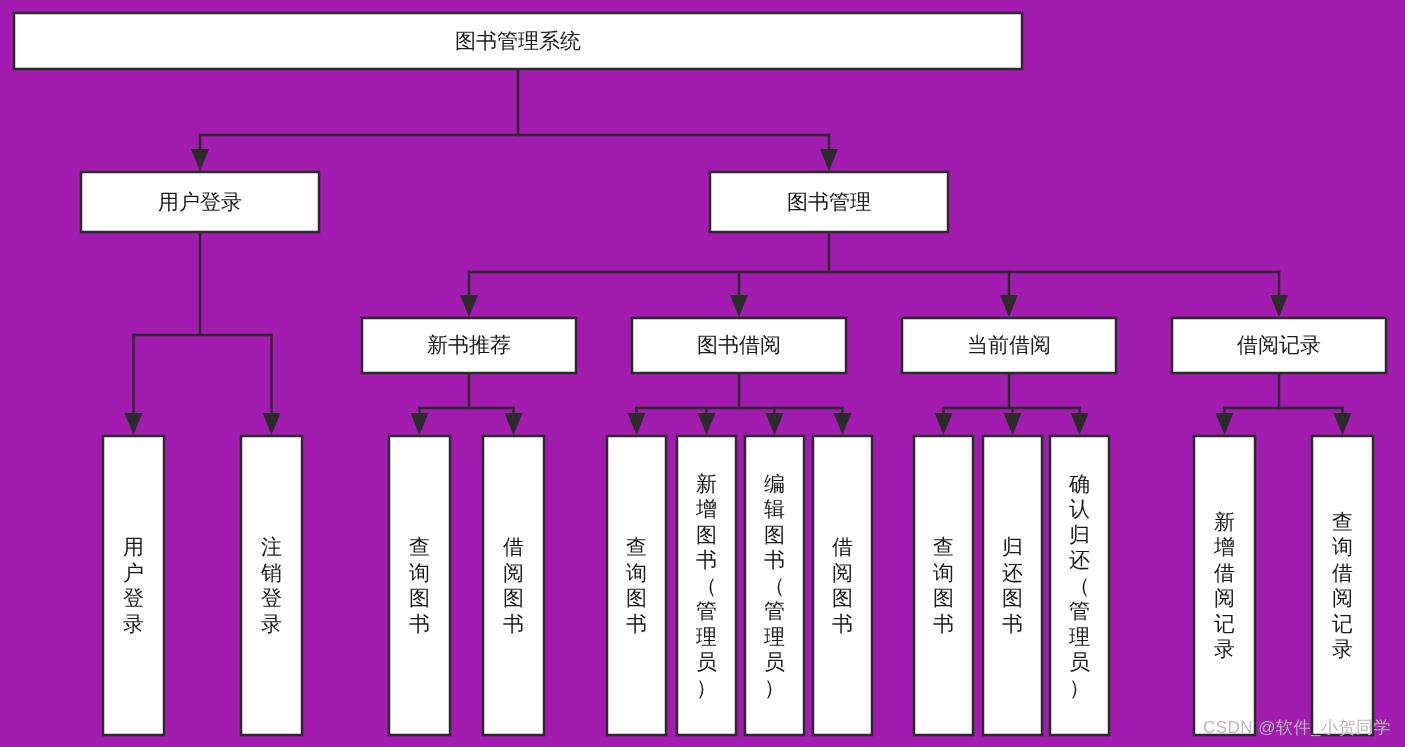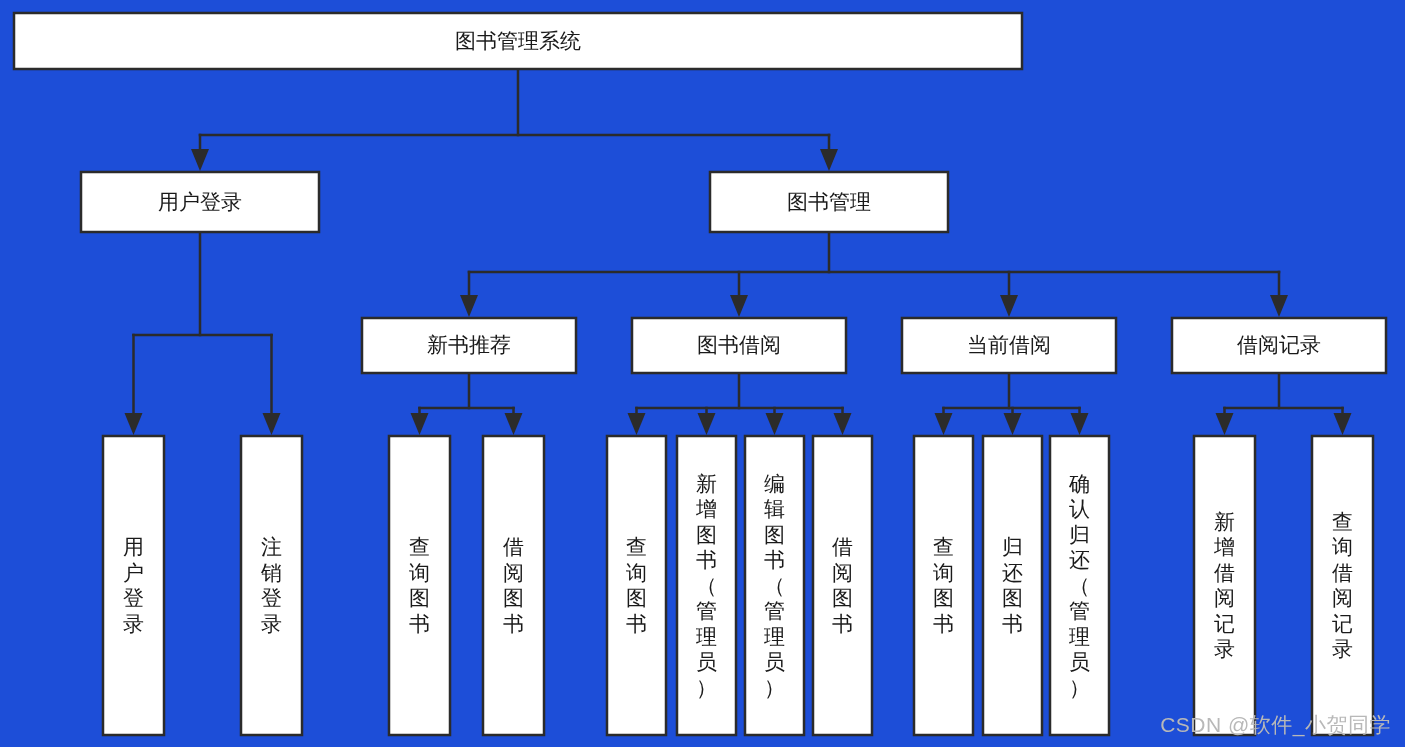--- a/index.html
+++ b/index.html
@@ -7,21 +7,21 @@
     padding: 0;
     background: #ffffff;
   }
   body {
     font-family: "Liberation Sans", "DejaVu Sans", sans-serif;
   }
   #stage {
     position: relative;
     width: 1405px;
     height: 747px;
-    background: #1d4ed8;
+    background: #a21caf;
     overflow: hidden;
   }
   #diagram {
     position: absolute;
     left: 0;
     top: 0;
     width: 1405px;
     height: 747px;
   }
   .node-rect {
@@ -50,21 +50,21 @@
   }
   .arrow-head {
     fill: #2b2b2b;
     stroke: none;
   }
   .watermark {
     position: absolute;
     right: 14px;
     bottom: 8px;
     font-family: "Liberation Sans", "DejaVu Sans", sans-serif;
-    font-size: 21px;
+    font-size: 17px;
     color: #b8b8b8;
     white-space: nowrap;
     letter-spacing: 0.5px;
     user-select: none;
   }
 </style>
 </head>
 <body>
 
 <div id="stage">

